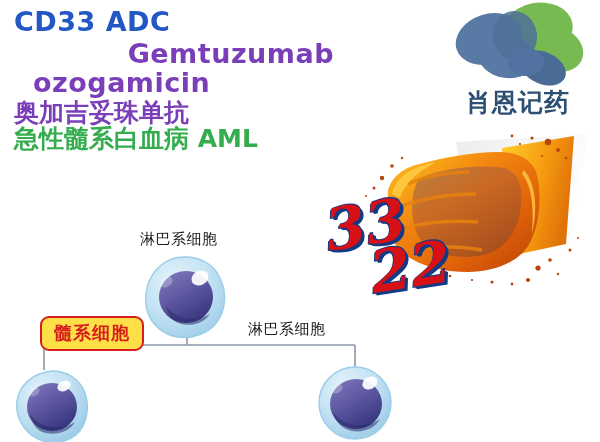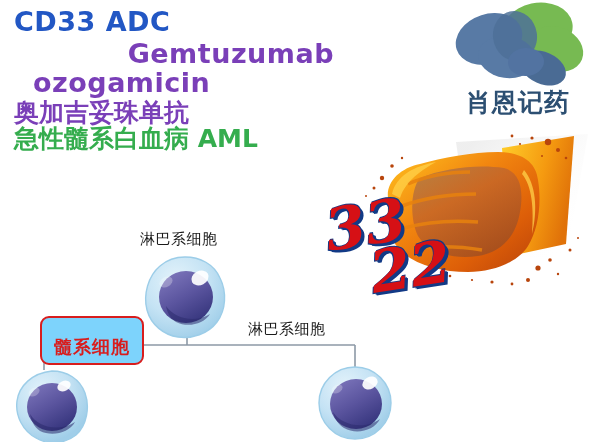--- a/index.html
+++ b/index.html
@@ -144,24 +144,24 @@
   }
   .lbl-lymph {
     left: 248px;
     top: 102px;
     text-align: center;
   }
   .badge-myeloid {
     position: absolute;
     left: 40px;
     top: 98px;
-    padding: 17px 12px 4px 12px;
+    padding: 3px 12px 4px 12px;
     border: 2px solid #d81d1d;
     border-radius: 9px;
-    background: #7dd3fc;
+    background: #fde047;
     font-family: "DejaVu Sans", "Liberation Sans", sans-serif;
     font-size: 18px;
     font-weight: 700;
     color: #d81d1d;
     letter-spacing: 1px;
     white-space: nowrap;
   }
 
   .cell {
     position: absolute;

